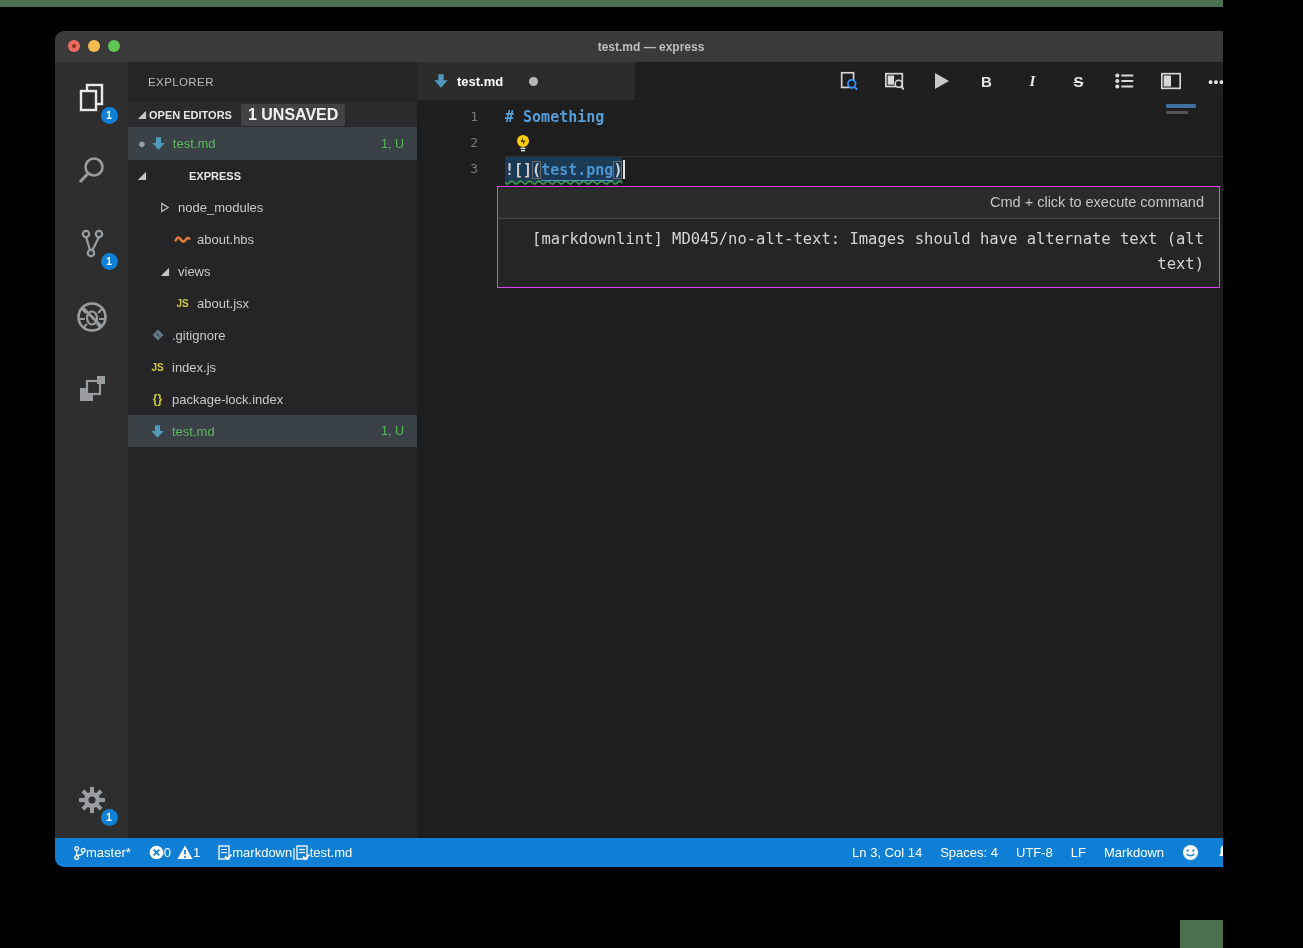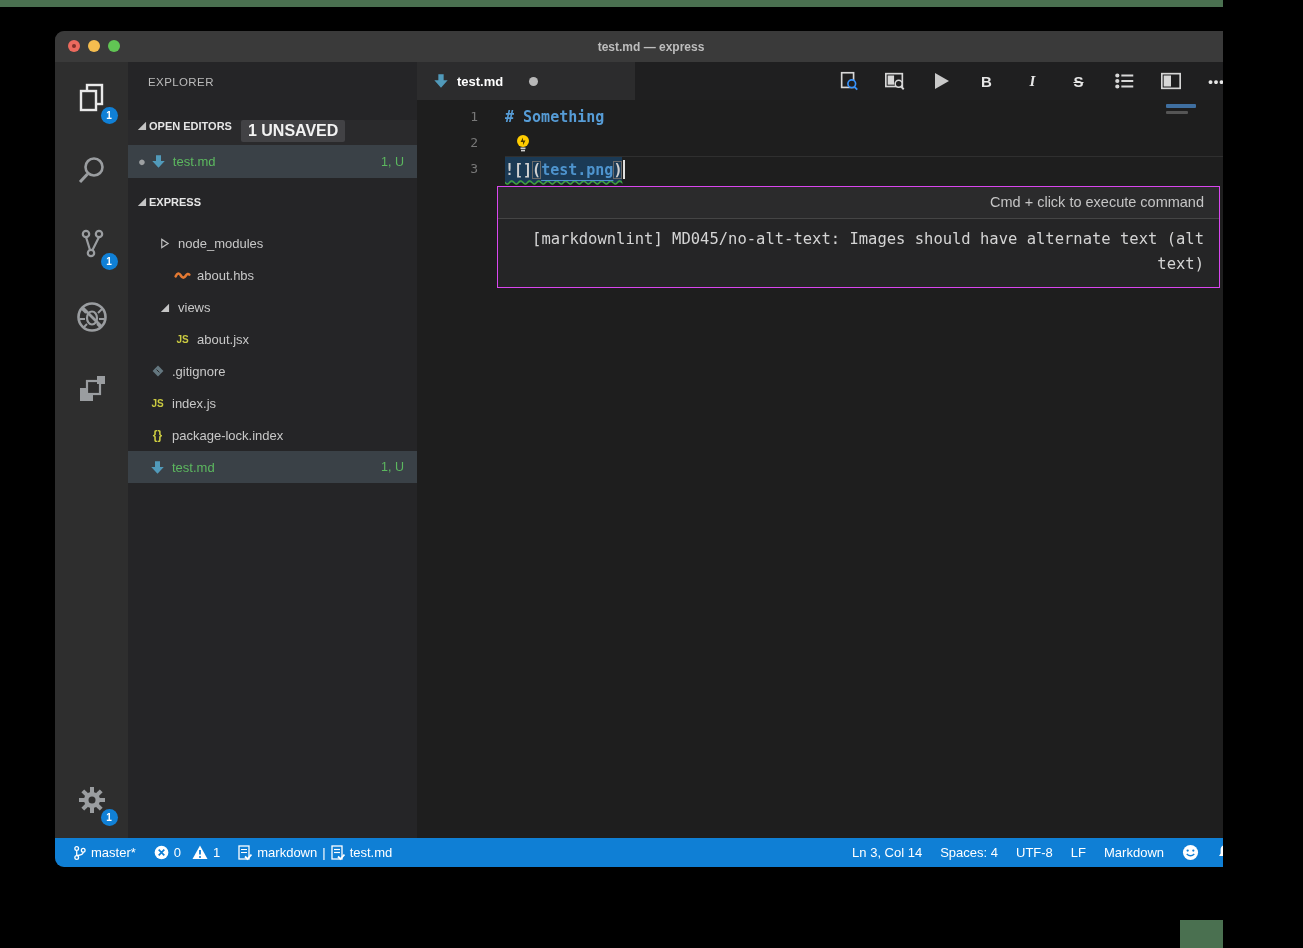--- a/index.html
+++ b/index.html
@@ -26,22 +26,22 @@
   
   .activitybar { width:73px; background:#2e2e2e; display:flex; flex-direction:column; align-items:center; position:relative; }
   .ab-item { position:relative; width:48px; height:48px; margin-top:25px; display:flex; align-items:center; justify-content:center; cursor:pointer; }
   .ab-item.first { margin-top:12px; }
   .badge { position:absolute; right:-2px; bottom:-2px; width:17px; height:17px; border-radius:50%; background:#1080d6; color:#fff; font-size:10px; font-weight:bold; display:flex; align-items:center; justify-content:center; }
   .ab-settings { position:absolute; bottom:14px; left:0; width:73px; display:flex; justify-content:center; }
 
   
   .sidebar { width:289px; background:#252527; color:#c8c8c8; font-size:13px; overflow:hidden; }
   .sb-title { height:40px; display:flex; align-items:center; padding-left:20px; font-size:11.5px; color:#bbbbbb; letter-spacing:0.4px; }
-  .section-header { height:25px; display:flex; align-items:flex-start; padding-left:5px; font-size:11px; font-weight:bold; color:#e6e6e6; cursor:pointer; background:#2a2a2c;margin-top:18px; }
-  .section-header.express { height:31px; background:#252527; }
+  .section-header { height:25px; display:flex; align-items:center; padding-left:5px; font-size:11px; font-weight:bold; color:#e6e6e6; cursor:pointer; background:#2a2a2c; }
+  .section-header.express { height:31px; background:#252527;gap:40px; }
   .tw { width:16px; display:flex; justify-content:center; align-items:center; flex:none; }
   .oe-badge { margin-left:9px; background:#424245; color:#f2f2f2; font-size:16px; font-weight:bold; padding:2px 7px; border-radius:2px; }
   .row { height:33px; display:flex; align-items:center; cursor:pointer; position:relative; }
   .row.r32 { height:32px; }
   .row.selected { background:#3a4147; }
   .row .label { margin-left:6px; white-space:nowrap; }
   .row .label.green { color:#5cb85f; }
   .deco { position:absolute; right:13px; color:#5cb85f; font-size:12.5px; }
   .fileicon { width:17px; height:17px; display:flex; align-items:center; justify-content:center; flex:none; }
   .js-badge { font-size:10px; font-weight:bold; color:#cbcb41; font-family:"Liberation Sans",sans-serif; }
@@ -86,21 +86,21 @@
   .mm-line.b { left:6px; top:4px; width:30px; height:4px; background:#3f6fa0; }
   .mm-line.g { left:6px; top:11px; width:22px; height:3px; background:#555; }
   .scrollstrip { position:absolute; right:0; top:0; width:20px; height:100%; background:#3c3c3e; }
   .scroll-slider { position:absolute; left:0; top:0; width:20px; height:68px; background:#4a4a4c; }
   .ovr-cursor { position:absolute; left:4px; top:52px; width:9px; height:23px; background:#9a9a9a; }
   .ovr-warn { position:absolute; left:13px; top:52px; width:7px; height:23px; background:#3f7d3f; }
 
   
   .statusbar { height:29px; background:#0f7fd5; color:#ffffff; display:flex; align-items:center; justify-content:space-between; font-size:13px; padding:0 14px 0 18px; }
   .sb-group { display:flex; align-items:center; gap:0; }
-  .sb-item { display:flex; align-items:center; gap:5px; padding:12px 9px; height:29px; cursor:pointer; white-space:nowrap; }
+  .sb-item { display:flex; align-items:center; padding:12px 9px; height:29px; cursor:pointer; white-space:nowrap; }
   .sb-item:first-child { padding-left:0; }
   svg { display:block; }
 </style>
 </head>
 <body>
 
 <div class="canvas">
   <div class="shadow-shape"></div>
   <div class="shadow-bottom"></div>
 

